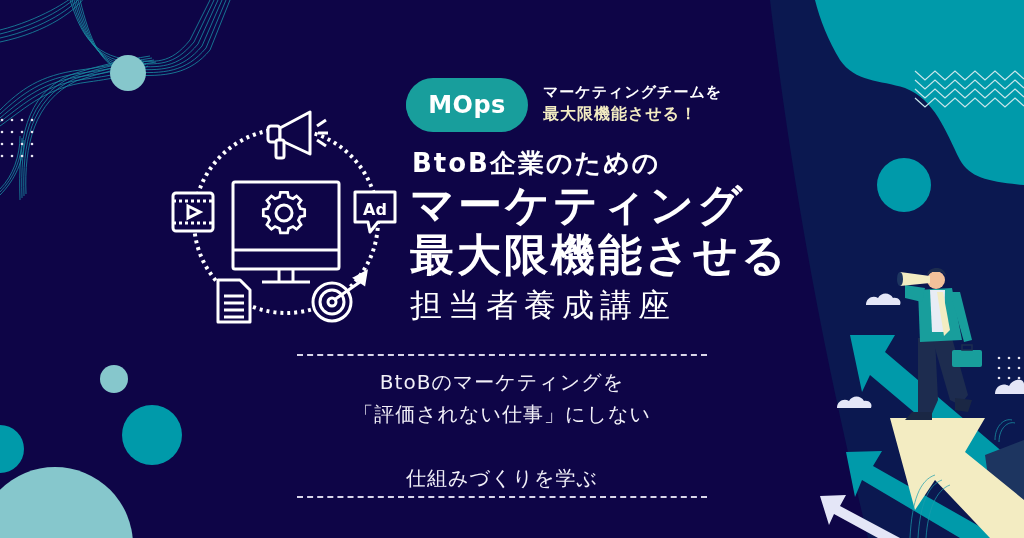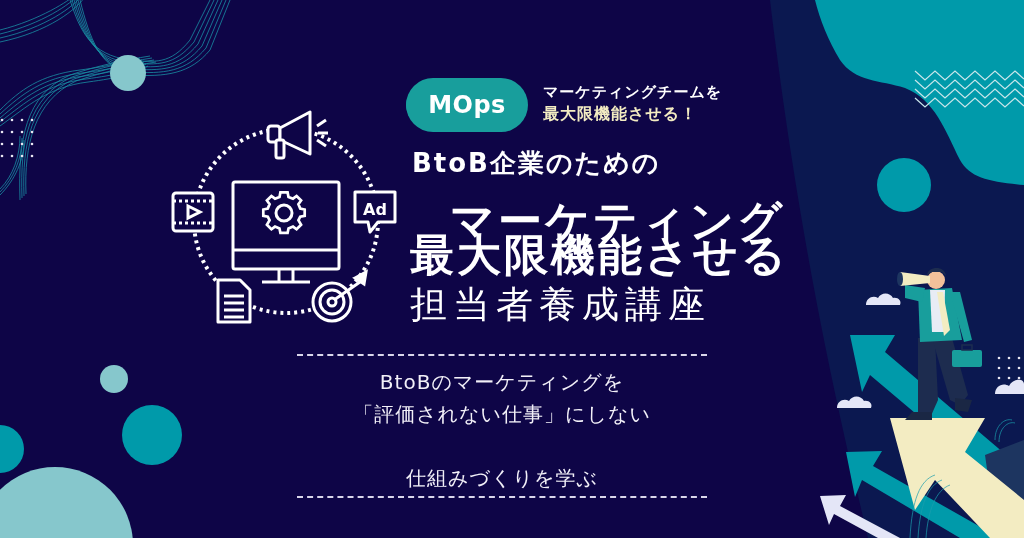--- a/index.html
+++ b/index.html
@@ -50,26 +50,26 @@
       letter-spacing: 2px;
       white-space: nowrap;
     }
     .title-main {
       left: 410px; color: #ffffff;
       font-size: 44px; font-weight: bold;
       letter-spacing: 3px;
       white-space: nowrap;
       line-height: 50px;
     }
-    .title-main.l1 { top: 196px; margin-left: 40px; }
+    .title-main.l1 { top: 180px; }
     .title-main.l2 { top: 230px; }
     .title-course {
       left: 410px; top: 280px;
       color: #ffffff;
-      font-size: 37px;
+      font-size: 32px;
       font-weight: normal;
       letter-spacing: 6px;
       white-space: nowrap;
       line-height: 50px;
     }
     .dash {
       left: 297px; width: 410px; height: 0;
       border-top: 2px dashed #d9d6ea;
     }
     .dash.top { top: 354px; }

